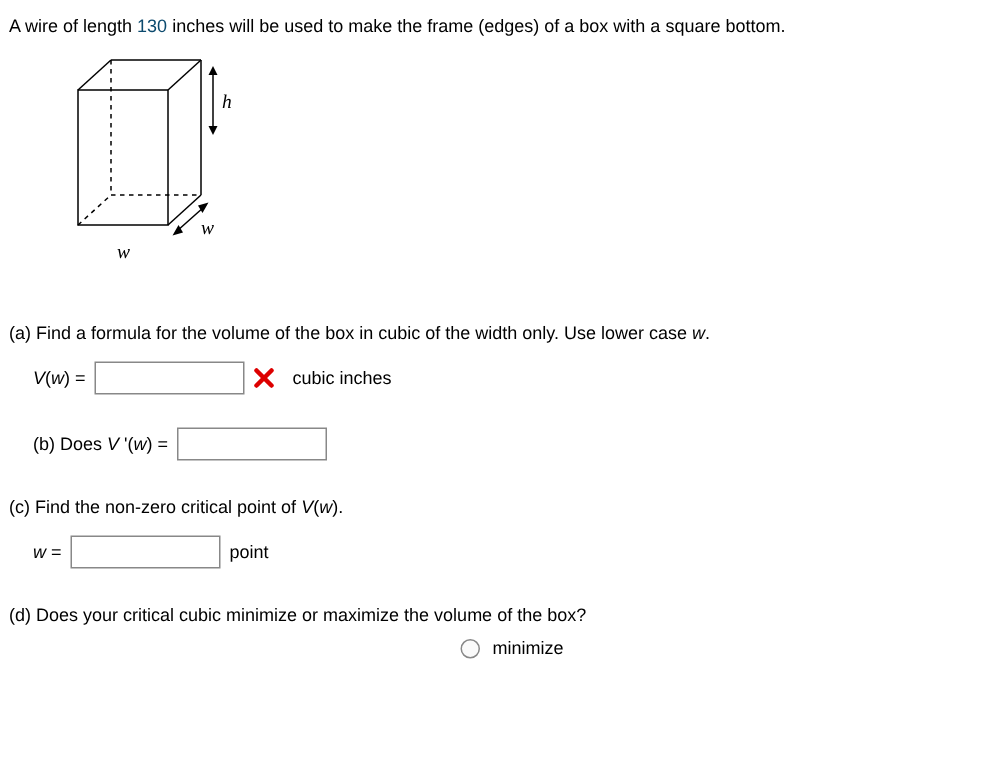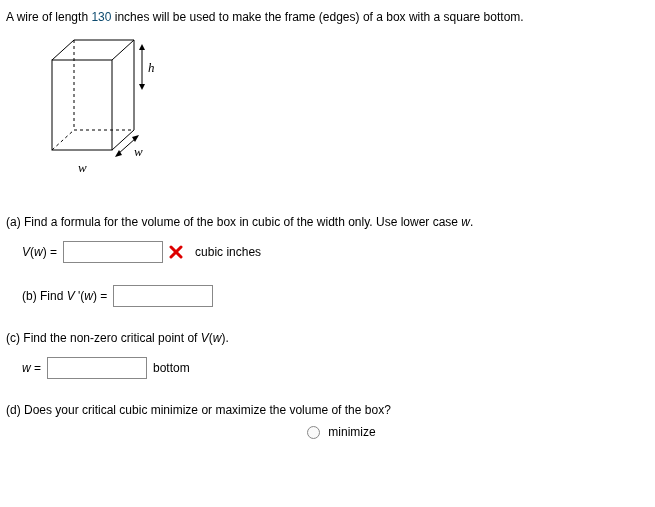--- a/index.html
+++ b/index.html
@@ -120,34 +120,34 @@
         <line x1="12" y1="2" x2="2" y2="12" stroke="#d00" stroke-width="3" stroke-linecap="round"></line>
       </svg>
     </span>
     <span style="margin-left:6px;">cubic inches</span>
   </div>
 </div>
 
 <div class="section">
   <div class="inline-row">
     <span>
-      <span>(b) Find </span><span class="func-label">V</span><span> '(</span><span class="italic">w</span><span>) = </span>
+      <span>(b) Does </span><span class="func-label">V</span><span> '(</span><span class="italic">w</span><span>) = </span>
     </span>
     <input type="text" class="answer" style="">
   </div>
 </div>
 
 <div class="section">
   <div>
     <span>(c) Find the non-zero critical point of </span><span class="func-label">V</span>(<span class="italic">w</span><span>).</span>
   </div>
   <div class="inline-row">
     <span><span class="italic">w</span><span> = </span></span>
     <input type="text" class="answer" style="">
-    <span>bottom</span>
+    <span>point</span>
   </div>
 </div>
 
 <div class="section">
   <div>(d) Does your critical cubic minimize or maximize the volume of the box?</div>
   <div class="radio-row">
     <input type="radio" name="minmax" class="radio-circle" style="">
     <span>minimize</span>
   </div>
 </div>

